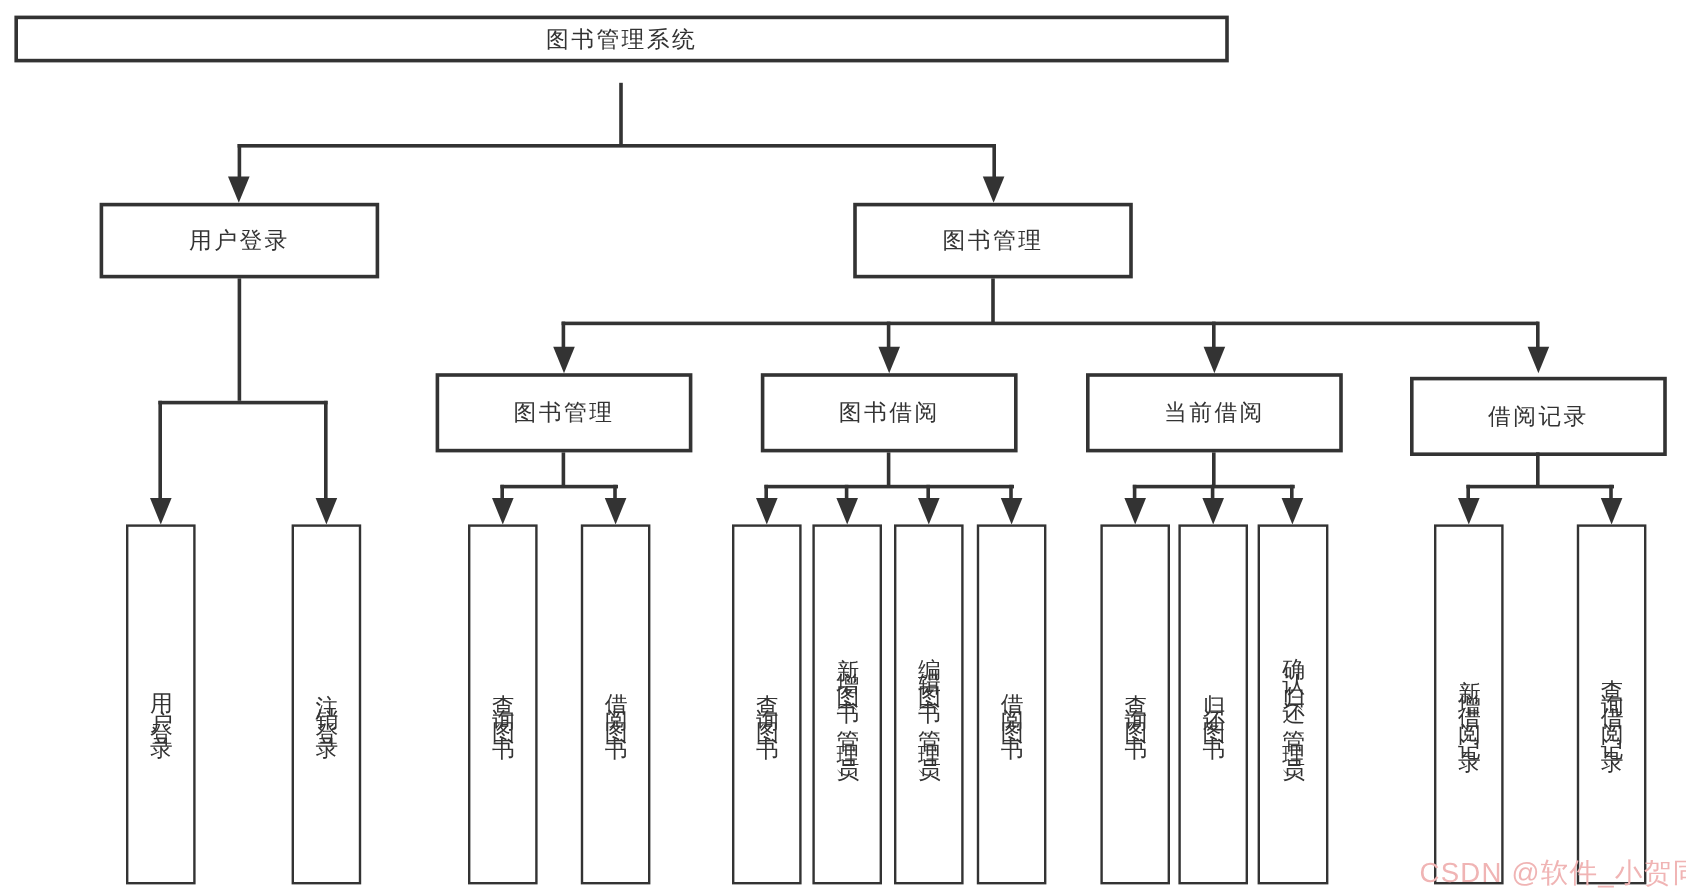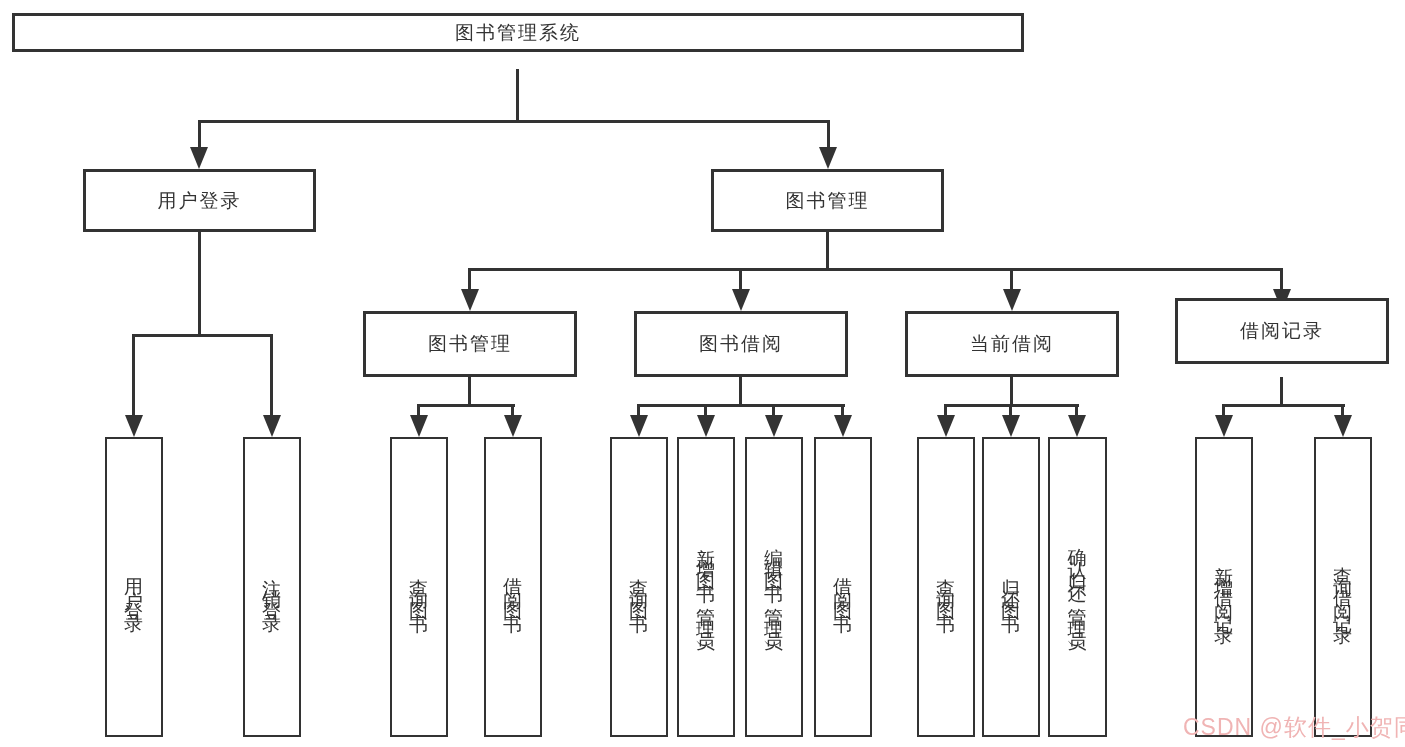--- a/index.html
+++ b/index.html
@@ -100,21 +100,21 @@
 
   <div class="box" style="left:363px; top:311px; width:214px; height:66px;">
     <span class="lbl">图书管理</span>
   </div>
   <div class="box" style="left:905px; top:311px; width:214px; height:66px;">
     <span class="lbl">当前借阅</span>
   </div>
   <div class="box" style="left:634px; top:311px; width:214px; height:66px;">
     <span class="lbl">图书借阅</span>
   </div>
-  <div class="box" style="left:1175px; top:298px; width:214px; height:66px;">
+  <div class="box" style="left:1175px; top:314px; width:214px; height:66px;">
     <span class="lbl">借阅记录</span>
   </div>
 
   <div class="line" style="left:468px; top:377px; width:3px; height:29px;"></div>
   <div class="line" style="left:417px; top:404px; width:98px; height:3px;"></div>
   <div class="line" style="left:417px; top:404px; width:3px; height:12px;"></div>
   <div class="arrow" style="left:410px; top:415px;"></div>
   <div class="line" style="left:511px; top:404px; width:3px; height:12px;"></div>
   <div class="arrow" style="left:504px; top:415px;"></div>
 

